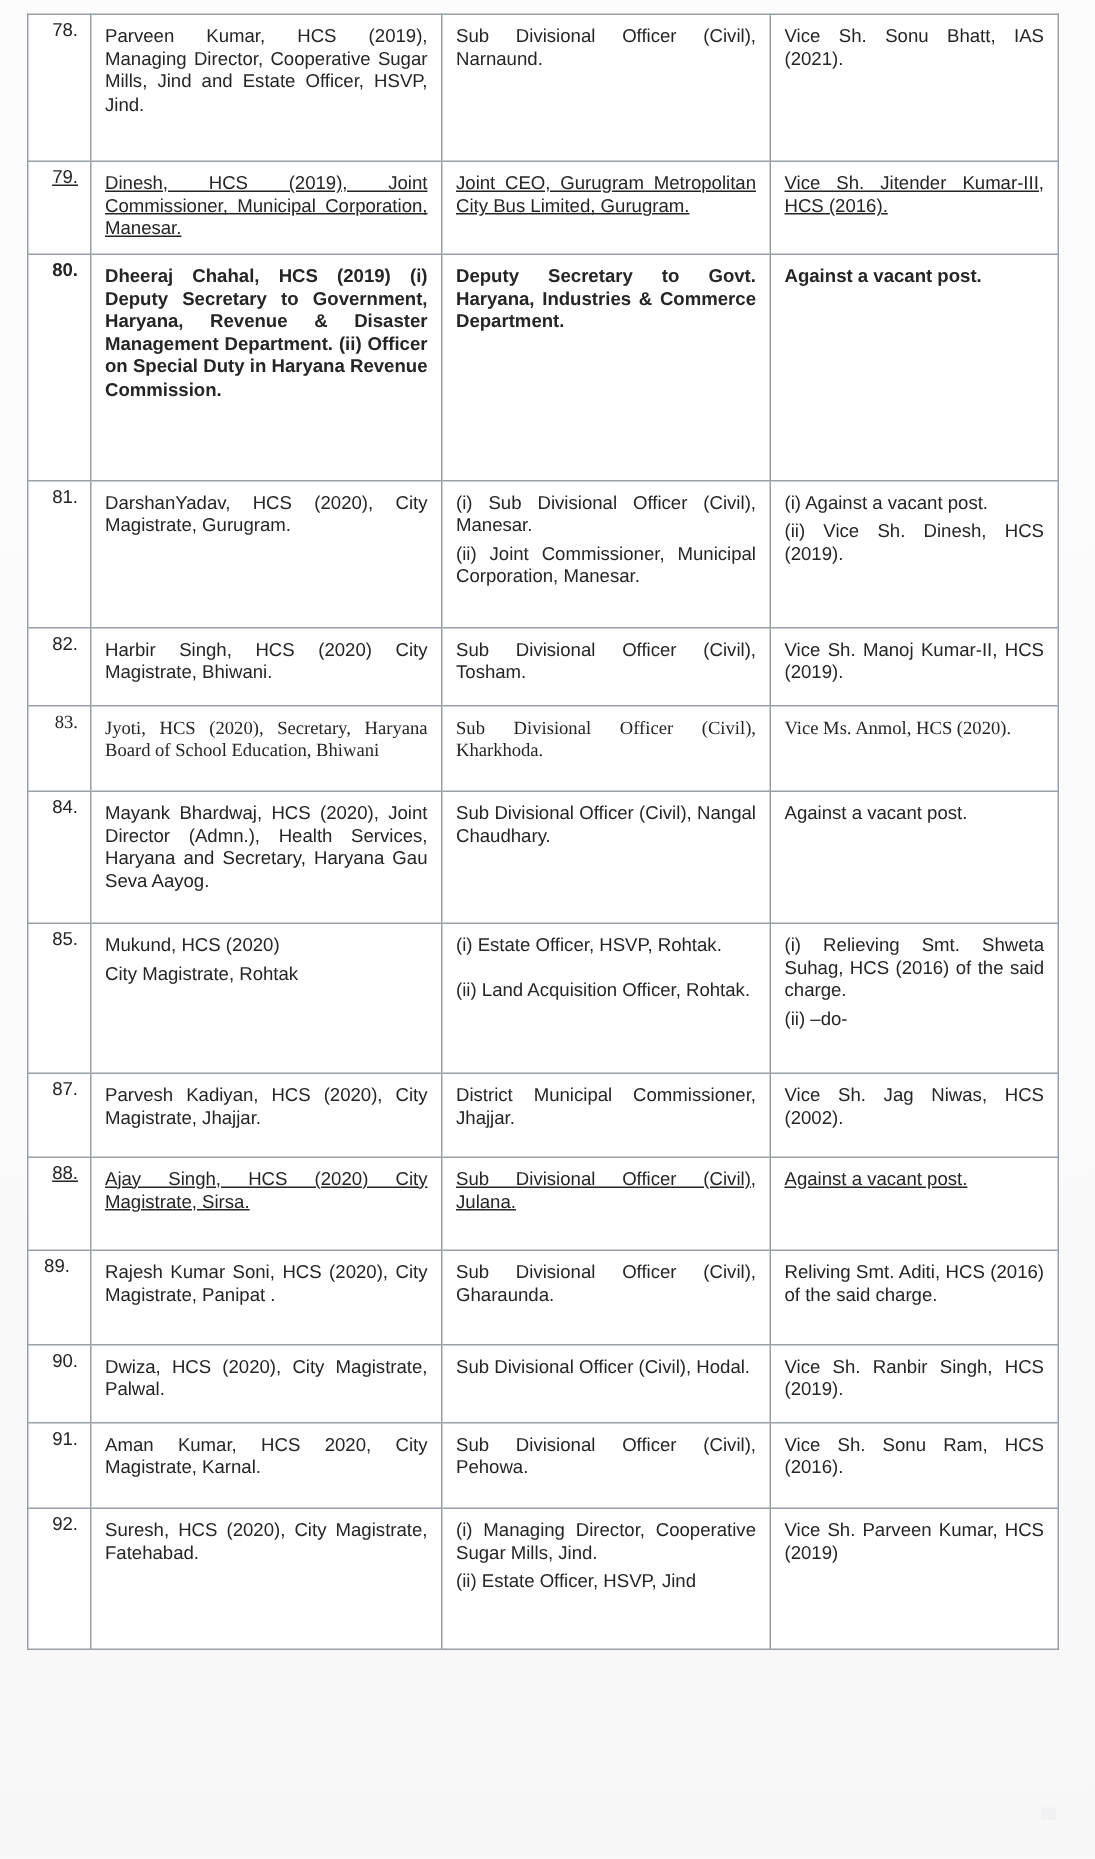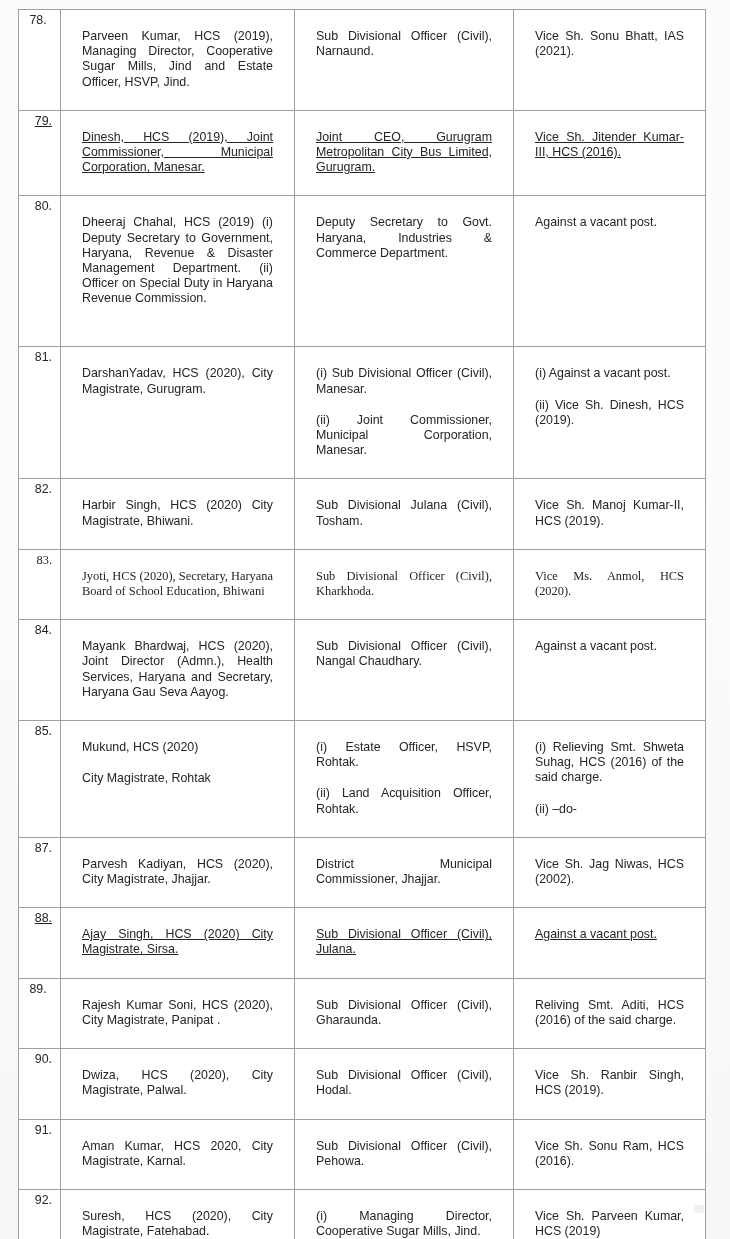--- a/index.html
+++ b/index.html
@@ -53,32 +53,32 @@
   .col-rem  { width: 192px; }
 
   td.sno {
     text-align: right;
     padding-right: 8px;
     white-space: nowrap;
   }
 
   
   .cell-para {
-    margin: 16px;
+    margin: 4px;
     text-align: justify;
     text-align-last: left;
   }
   .cell-para + .cell-para { margin-top: 0; }
 
   .cell-para.gap-before { margin-top: 15px; }
 
   
-  tr[data-row="78"] td { height: 90px; text-align: center; }
+  tr[data-row="78"] td { height: 90px; }
   tr[data-row="79"] td { height: 48px; text-decoration: underline; }
-  tr[data-row="80"] td { height: 143px; }
+  tr[data-row="80"] td { height: 143px; font-weight: bold; }
   tr[data-row="81"] td { height: 90px; }
   tr[data-row="82"] td { height: 44px; }
   tr[data-row="83"] td { height: 49px; font-family: Liberation Serif, serif; }
   tr[data-row="84"] td { height: 80px; text-align: right; }
   tr[data-row="85"] td { height: 92px; }
   tr[data-row="86"] td { height: 59px; }
   tr[data-row="87"] td { height: 48px; }
   tr[data-row="88"] td { height: 54px; text-decoration: underline; }
   tr[data-row="89"] td { height: 55px; text-align: center; }
   tr[data-row="90"] td { height: 44px; }
@@ -159,21 +159,21 @@
             <p class="cell-para">(i) Against a vacant post.</p>
             <p class="cell-para">(ii) Vice Sh. Dinesh, HCS (2019).</p>
           </td>
         </tr>
         <tr data-row="82">
           <td class="sno">82.</td>
           <td>
             <p class="cell-para">Harbir Singh, HCS (2020) City Magistrate, Bhiwani.</p>
           </td>
           <td>
-            <p class="cell-para">Sub Divisional Julana (Civil), Tosham.</p>
+            <p class="cell-para">Sub Divisional Officer (Civil), Tosham.</p>
           </td>
           <td>
             <p class="cell-para">Vice Sh. Manoj Kumar-II, HCS (2019).</p>
           </td>
         </tr>
         <tr data-row="83">
           <td class="sno">83.</td>
           <td>
             <p class="cell-para">Jyoti, HCS (2020), Secretary, Haryana Board of School Education, Bhiwani</p>
           </td>

